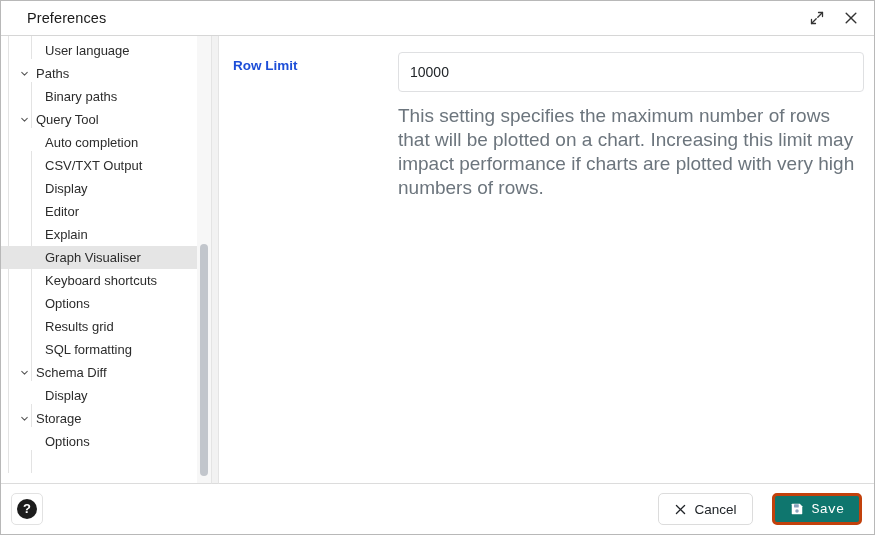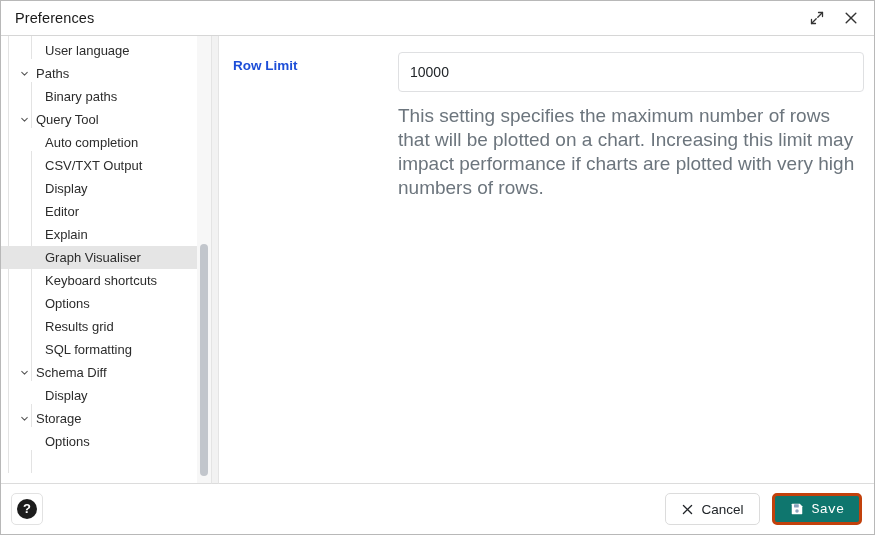--- a/index.html
+++ b/index.html
@@ -33,20 +33,21 @@
     display: flex;
     align-items: center;
     padding: 0 10px 0 14px;
     background: #ffffff;
   }
   .title-text {
     font-size: 14.5px;
     color: #1a1a1a;
     letter-spacing: 0.1px;
     flex: 1;
+    margin-left: 12px;
   }
   .title-actions {
     display: flex;
     align-items: center;
     gap: 8px;
   }
   .title-btn {
     width: 26px;
     height: 26px;
     display: flex;
@@ -227,21 +228,21 @@
     font-size: 13px;
     font-weight: bold;
     line-height: 20px;
     text-align: center;
     font-family: "Liberation Sans", sans-serif;
   }
   .footer-spacer { flex: 1; }
   .footer-actions {
     display: flex;
     align-items: center;
-    gap: 12px;
+    gap: 19px;
   }
   .btn {
     display: flex;
     align-items: center;
     gap: 8px;
     height: 32px;
     padding: 0 15px;
     border-radius: 5px;
     font-family: "Liberation Sans", sans-serif;
     font-size: 13.5px;

